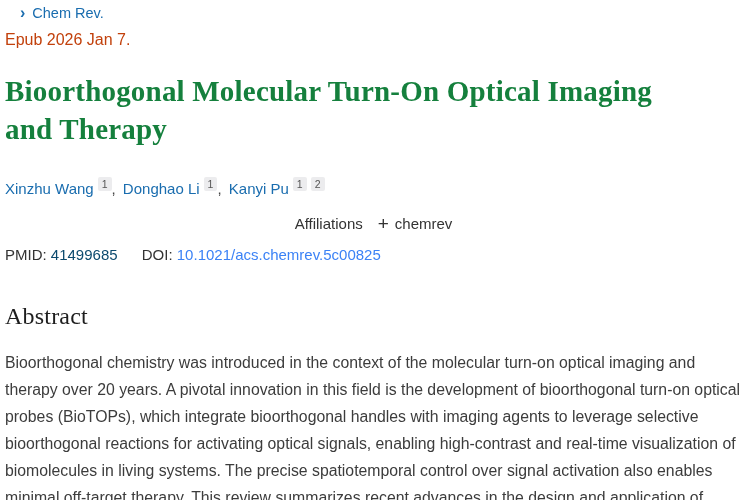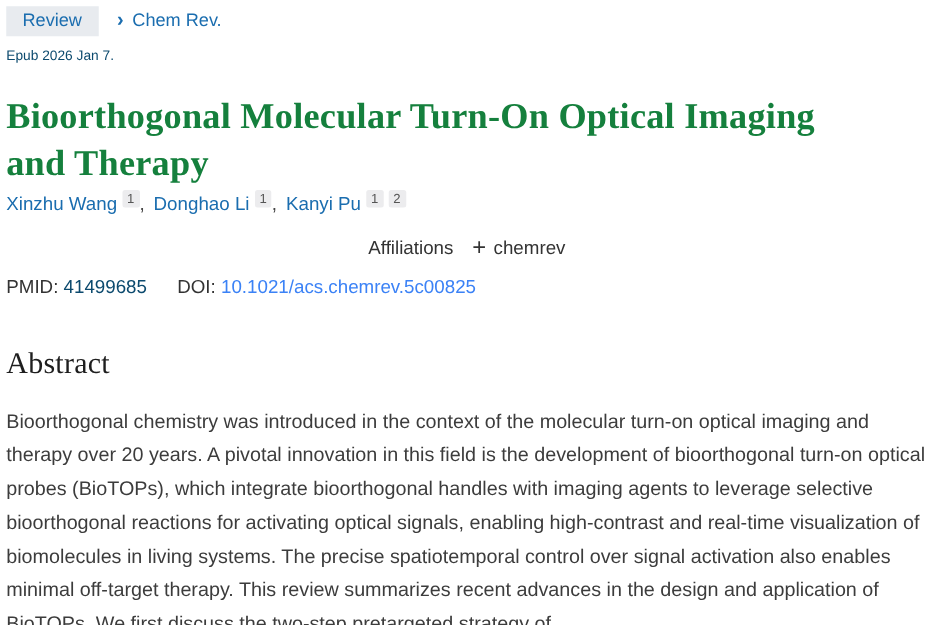--- a/index.html
+++ b/index.html
@@ -30,36 +30,36 @@
   .chevron {
     color: #1a6daf;
     margin: 0 7px 0 15px;
     font-size: 16px;
     font-weight: 700;
     line-height: 1;
   }
   .journal-link { color: #1a6daf; text-decoration: none; margin-right: 4px; cursor: pointer; }
   .citation-text { color: #4a4a4a; }
 
-  .epub { margin-top: 10px; font-size: 11px; color: #0c4a6e; }
+  .epub { margin-top: 10px; font-size: 16px; color: #c2410c; }
 
   
   h1.title {
     font-family: "Liberation Serif", "DejaVu Serif", serif;
     font-size: 29px;
     line-height: 38px;
     font-weight: 700;
     color: #15803d;
     letter-spacing: 0.2px;
     margin-top: 23px;
     max-width: 700px;
   }
 
   
-  .authors { margin-top: 3px; font-size: 15px; color: #444444; }
+  .authors { margin-top: 30px; font-size: 15px; color: #444444; }
   .author-link { color: #1a6daf; text-decoration: none; cursor: pointer; }
   sup.affil-sup {
     background: #ececee;
     color: #555555;
     font-size: 10.5px;
     padding: 1px 4px;
     margin-left: 4px;
     border-radius: 2px;
     cursor: pointer;
     vertical-align: 6px;
@@ -103,21 +103,20 @@
     color: #3c3c3c;
     max-width: 742px;
   }
 </style>
 </head>
 <body>
 
 <div class="page">
 
   <div class="cite-row">
-    <span class="badge">Review</span>
     <span class="chevron">›</span>
     <a class="journal-link">Chem Rev.</a>
   </div>
 
   <div class="epub">Epub 2026 Jan 7.</div>
 
   <h1 class="title">Bioorthogonal Molecular Turn-On Optical Imaging and Therapy</h1>
 
   <div class="authors" id="authors-list"><a class="author-link">Xinzhu Wang</a><sup class="affil-sup">1</sup><span class="author-sep">, </span><a class="author-link">Donghao Li</a><sup class="affil-sup">1</sup><span class="author-sep">, </span><a class="author-link">Kanyi Pu</a><sup class="affil-sup">1</sup><sup class="affil-sup">2</sup></div>
 

